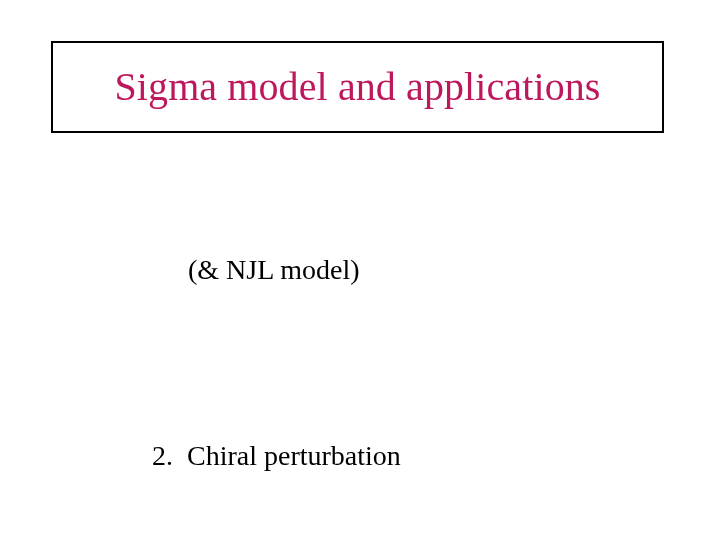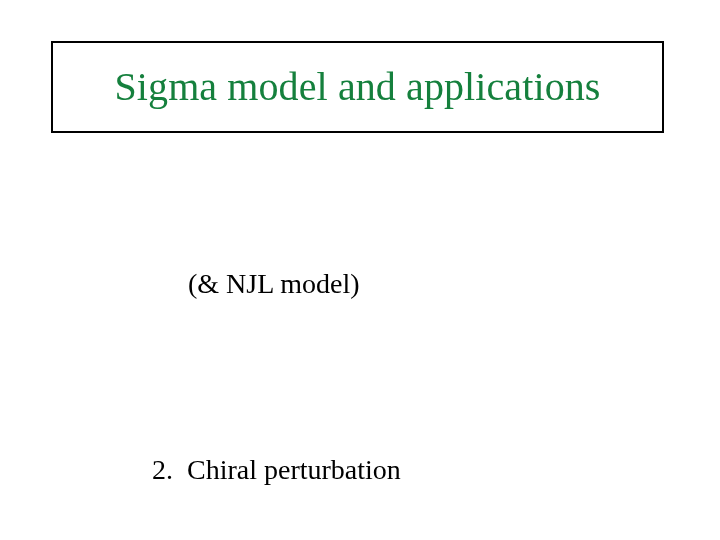--- a/index.html
+++ b/index.html
@@ -32,21 +32,21 @@
     background: #ffffff;
     display: flex;
     align-items: center;
     justify-content: center;
   }
   #title-text {
     font-family: "Liberation Serif", "DejaVu Serif", serif;
     font-size: 40px;
     line-height: 1.05;
     font-weight: normal;
-    color: #15803d;
+    color: #be185d;
     letter-spacing: 0.1px;
     white-space: nowrap;
   }
 
   
   #body-list {
     position: absolute;
     left: 152px;
     top: 192px;
     width: 520px;
@@ -57,21 +57,21 @@
     line-height: 1.0;
     color: #000000;
     white-space: pre;
   }
   .item-line-primary {
     display: block;
   }
   .item-line-secondary {
     display: block;
     padding-left: 36px;
-    margin-top: 22px;
+    margin-top: 8px;
     font-family: Liberation Serif, serif;
   }
   #item-1 { margin-bottom: 46px; }
   #item-2 { margin-bottom: 52px; }
 </style>
 </head>
 <body>
 
 <div id="slide">
 

